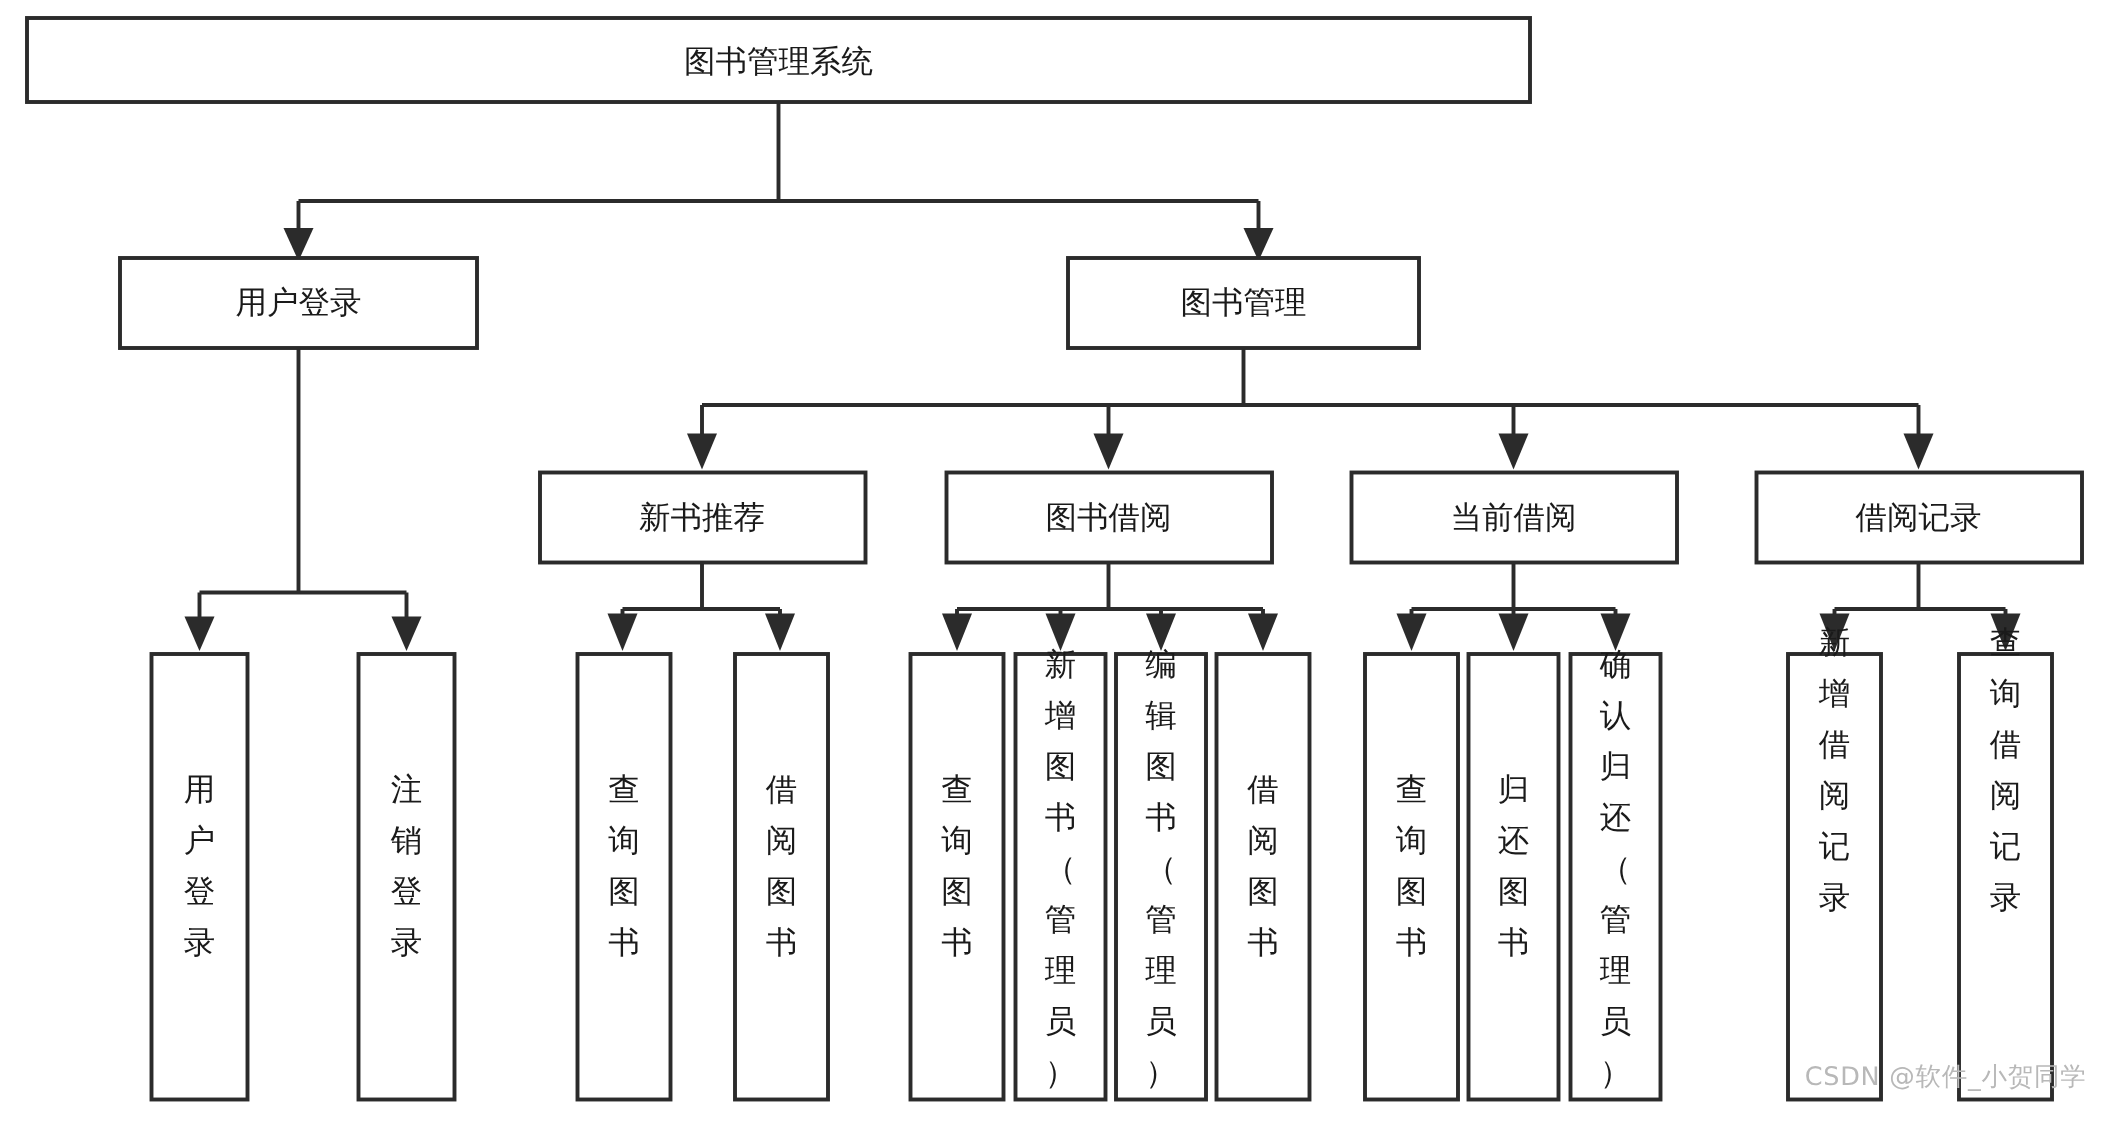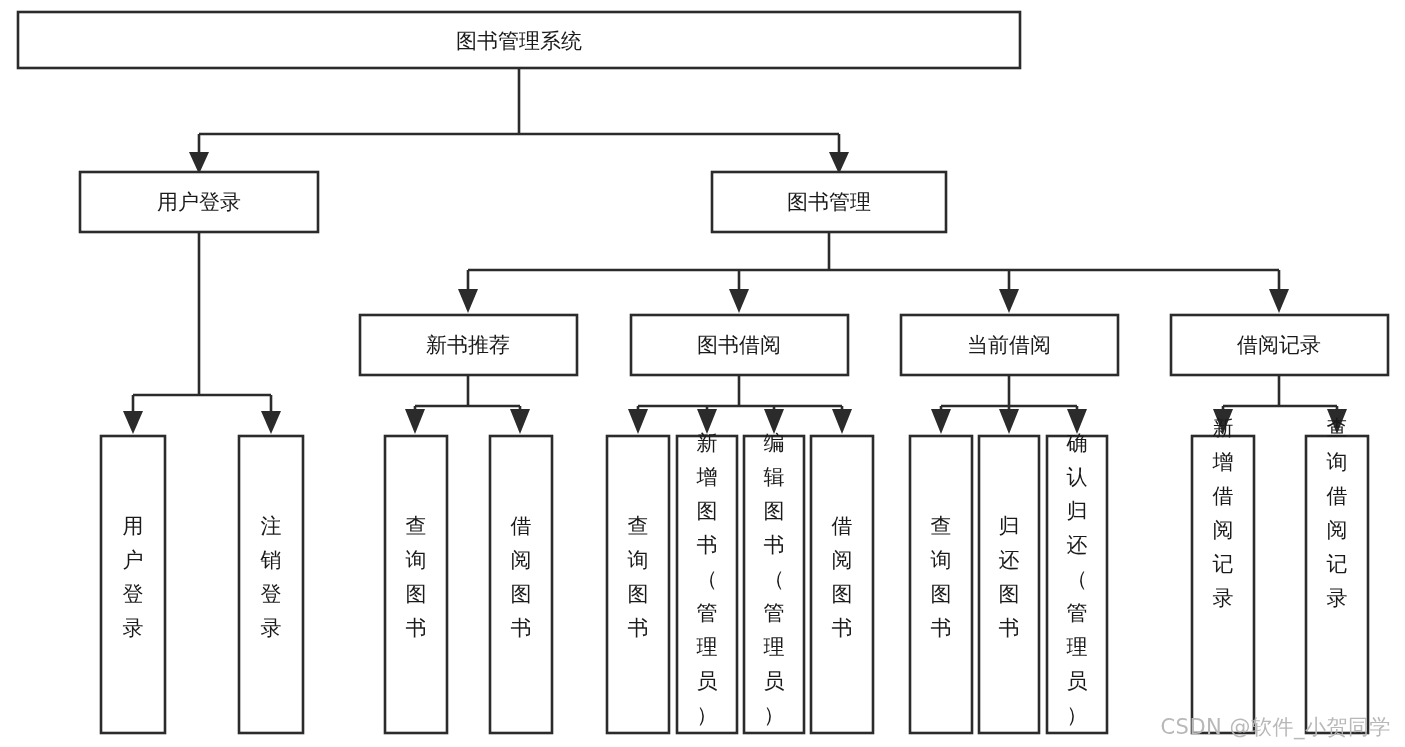--- a/index.html
+++ b/index.html
@@ -52,23 +52,23 @@
   }
   .node-label-vertical {
     fill: #1a1a1a;
     font-family: "DejaVu Sans", "Liberation Sans", sans-serif;
     font-size: 21px;
     text-anchor: middle;
   }
   .watermark {
     position: absolute;
     right: 14px;
-    bottom: 6px;
-    font-family: "DejaVu Sans", "Liberation Sans", sans-serif;
-    font-size: 21px;
+    bottom: 18px;
+    font-family: "DejaVu Sans", "Liberation Sans", sans-serif;
+    font-size: 17px;
     color: #b8b8b8;
     letter-spacing: 0.5px;
     white-space: nowrap;
     user-select: none;
   }
 </style>
 </head>
 <body>
 
 <div id="diagram-root">

